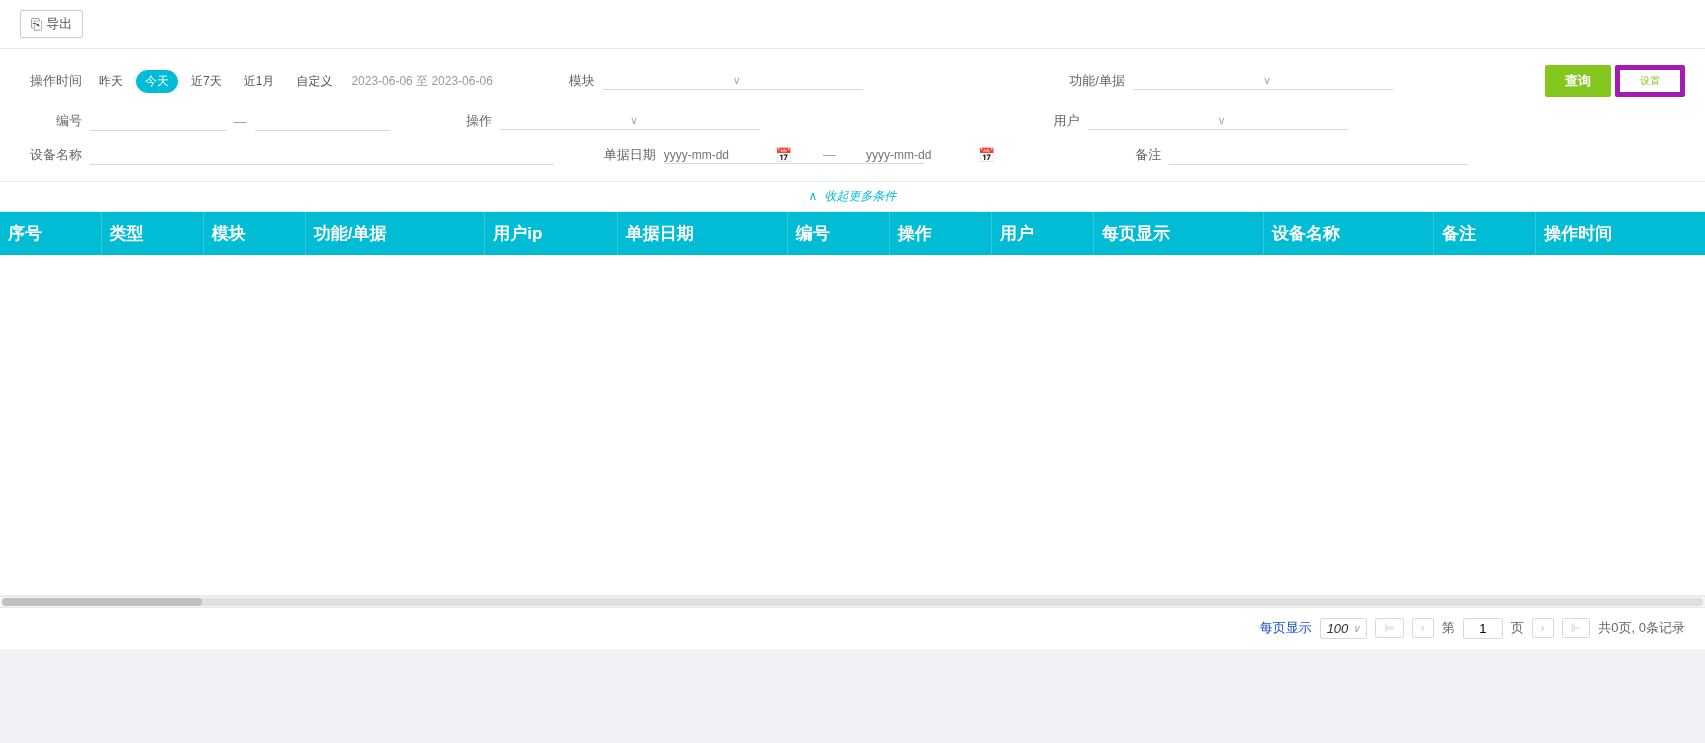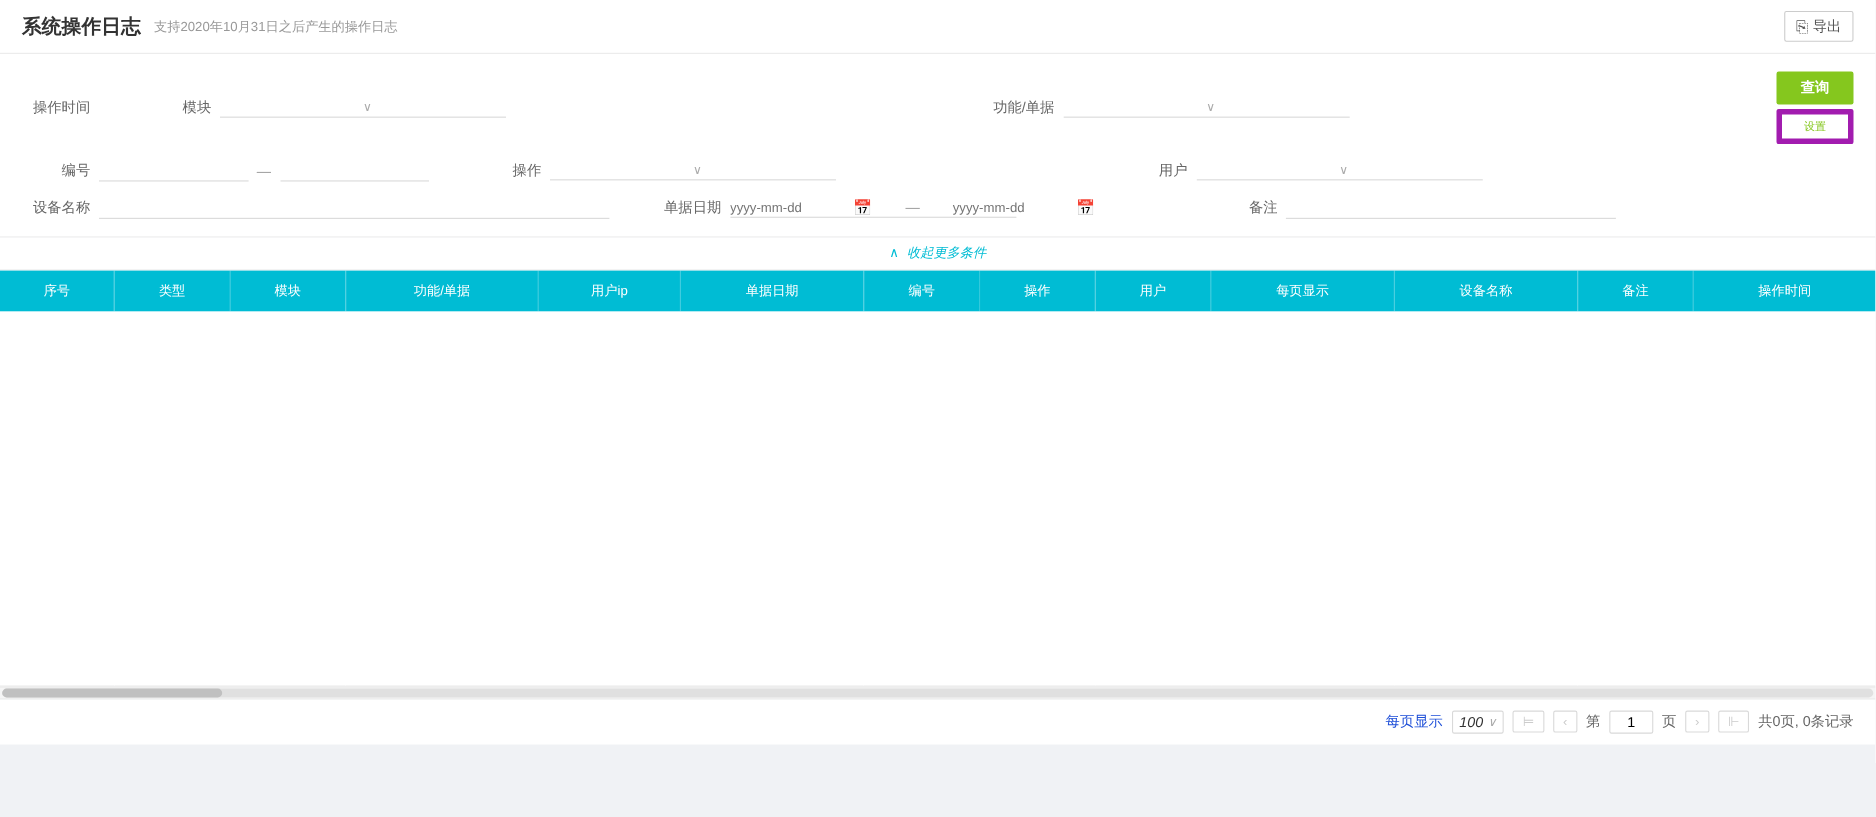--- a/index.html
+++ b/index.html
@@ -54,21 +54,21 @@
     .filter-select span { flex: 1; color: #333; }
     .filter-select .arrow { color: #aaa; font-size: 11px; flex-shrink: 0; }
     .dash { margin: 0 8px; color: #999; }
     .date-input {
       border: none; outline: none; font-size: 12px;
       background: transparent; color: #ccc; width: 90px;
     }
     .calendar-icon { color: #999; font-size: 14px; cursor: pointer; }
 
     .action-btns {
-      display: flex; flex-direction: column; gap: 4px; flex-shrink: 0; margin-left: 12px;
+      display: flex; flex-direction: row; gap: 4px; flex-shrink: 0; margin-left: 12px;
     }
     .query-btn {
       background: #85c71e; color: #fff; border: none; padding: 6px 20px;
       cursor: pointer; border-radius: 2px; font-size: 13px; font-weight: bold;
     }
     .settings-btn {
       background: #fff; color: #85c71e; border: 5px solid #a21caf;
       padding: 4px 20px; cursor: pointer; border-radius: 2px; font-size: 10px; text-align: right;
     }
 
@@ -80,22 +80,22 @@
     .table-container {
       background: #fff; margin: 0;
     }
     .data-table {
       width: 100%; border-collapse: collapse;
     }
     .data-table thead tr {
       background: #00bcd4;
     }
     .data-table thead th {
-      color: #fff; font-weight: normal; font-size: 12px;
-      padding: 10px 8px; text-align: center; white-space: nowrap;
+      color: #fff; font-weight: bold; font-size: 17px;
+      padding: 10px 8px; text-align: left; white-space: nowrap;
       border-right: 1px solid rgba(255,255,255,0.2);
     }
     .data-table thead th:last-child { border-right: none; }
     .data-table tbody tr:nth-child(even) { background: #f8f8f8; }
     .data-table tbody td {
       padding: 9px 8px; text-align: center; border-bottom: 1px solid #f0f0f0;
       font-size: 12px;
     }
     .empty-area { height: 340px; }
 
@@ -131,34 +131,38 @@
     .page-input {
       border: 1px solid #d9d9d9; border-radius: 2px; padding: 2px 6px;
       width: 40px; text-align: center; font-size: 13px; outline: none;
     }
     .page-info { color: #666; }
   </style>
 </head>
 <body>
 
 <div class="page-header">
-  <div style="display:flex;align-items:center;">
-    <span class="page-title">系统操作日志</span>
-    <span class="page-subtitle">支持2020年10月31日之后产生的操作日志</span>
-  </div>
   <button class="export-btn">
     <span style="font-size:14px;">⎘</span>
     <span>导出</span>
   </button>
 </div>
 
 <div class="filter-area">
 
   <div class="filter-row">
     <span class="filter-label">操作时间</span>
+    <div class="time-selector">
+      <button class="time-btn">昨天</button>
+      <button class="time-btn active">今天</button>
+      <button class="time-btn">近7天</button>
+      <button class="time-btn">近1月</button>
+      <button class="time-btn">自定义</button>
+      <span class="time-range-text">2023-06-06 至 2023-06-06</span>
+    </div>
 
     <div style="flex:1; display:flex; align-items:center; padding-left:40px;">
       <span class="filter-label">模块</span>
       <div class="filter-select" style="width:260px; flex:none;">
         <span></span>
         <span class="arrow">∨</span>
       </div>
     </div>
 
     <div style="flex:1; display:flex; align-items:center; padding-left:40px;">

